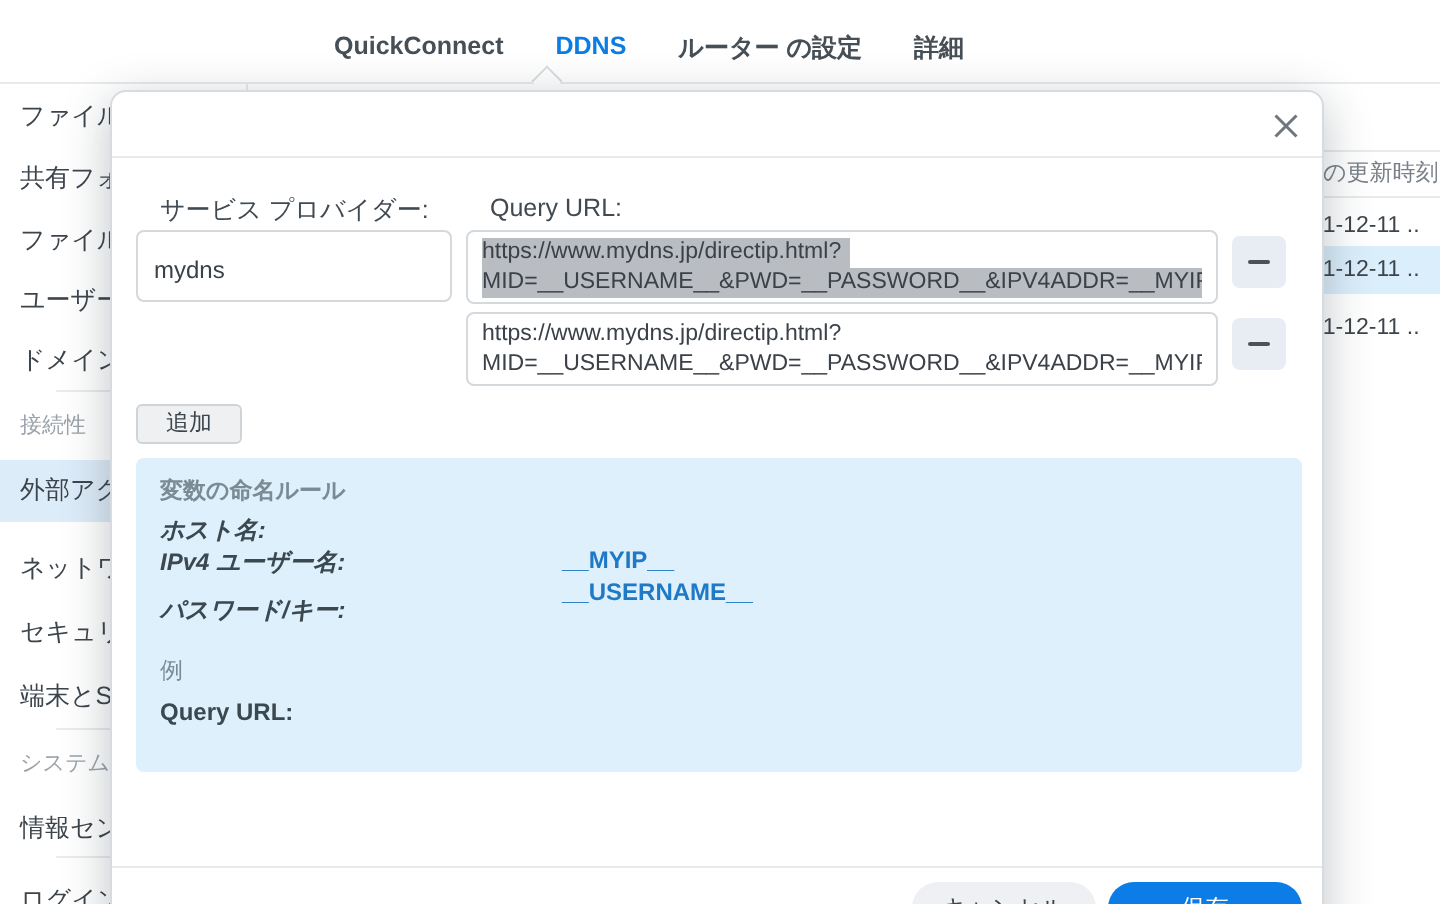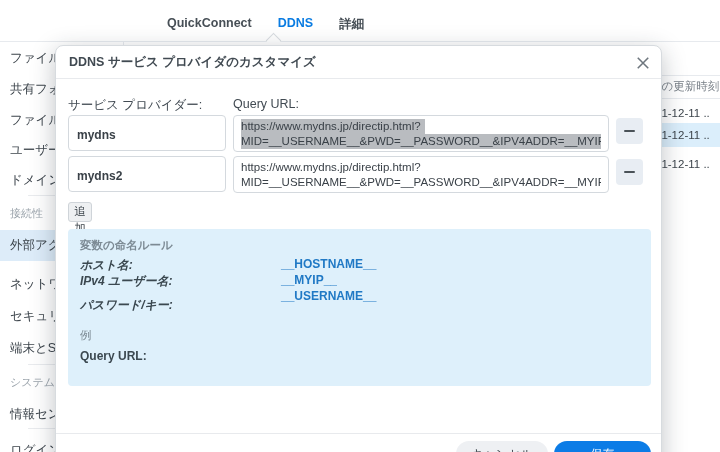--- a/index.html
+++ b/index.html
@@ -43,36 +43,36 @@
 
   
   #modal { position:absolute; left:55px; top:45px; width:607px; height:430px; background:#fff;
            border:1px solid #d7dbdf; border-radius:8px 8px 0 0;
            box-shadow:0 6px 24px rgba(30,40,50,.28); z-index:10; }
   #modal-header { position:absolute; left:0; top:0; width:100%; height:33px; border-bottom:1px solid #e8eaed; }
   #modal-title { position:absolute; left:13px; top:0; line-height:33px; font-size:12.5px;
                  font-weight:700; color:#414a52; white-space:nowrap; }
   #modal-close { position:absolute; right:11px; top:10px; width:14px; height:14px; cursor:pointer; }
 
-  .field-label { position:absolute; font-size:12.5px; color:#414a52; white-space:nowrap; }
+  .field-label { position:absolute; font-size:12.5px; color:#414a52; white-space:nowrap;margin-left:12px; }
   .provider-input { position:absolute; left:12px; width:158px; height:36px; border:1px solid #d4d9de;
                     border-radius:4px; background:#fff; font-size:12px; color:#3a4148;
                     padding:4px 8px 0 8px; outline:none;
-                    font-family:"Liberation Sans","DejaVu Sans",sans-serif; vertical-align:top;font-weight:bold; }
+                    font-family:"Liberation Sans","DejaVu Sans",sans-serif; vertical-align:top; }
   .query-box { position:absolute; left:177px; width:376px; height:37px; border:1px solid #d4d9de;
                border-radius:4px; background:#fff; padding:3px 7px; cursor:text; overflow:hidden; }
   .query-line { font-size:11.5px; line-height:15px; color:#3a4148; white-space:nowrap; overflow:hidden; }
   .query-line span { display:inline-block; }
   .sel .query-line span { background:#b9bcc0; padding-right:4px; }
   .minus-btn { position:absolute; left:560px; width:27px; height:26px; background:#e8edf3;
                border:none; border-radius:4px; cursor:pointer; display:flex;
                align-items:center; justify-content:center; }
   .minus-bar { width:11px; height:2px; background:#4a5258; border-radius:1px; }
 
-  #add-btn { position:absolute; left:12px; top:156px; width:24px; height:20px; background:#eef0f2;
+  #add-btn { position:absolute; left:12px; top:156px; width:53px; height:20px; background:#eef0f2;
              border:1px solid #cfd4d9; border-radius:3px; font-size:11.5px; color:#3d454c;
              cursor:pointer; font-family:inherit; line-height:17px; text-align:center; padding:0; }
 
   
   #rules-box { position:absolute; left:12px; top:183px; width:583px; height:157px;
                background:#def0fb; border-radius:4px; }
   #rules-title { position:absolute; left:12px; top:9px; font-size:11.5px; color:#7c8a94;font-weight:bold; }
   .rule-label { position:absolute; left:12px; font-size:12px; font-weight:700; color:#3b4850; white-space:nowrap;font-style:italic; }
   .rule-value { position:absolute; left:213px; font-size:12px; font-weight:700; color:#2079c5; white-space:nowrap; }
   #rules-example { position:absolute; left:12px; top:99px; font-size:11.5px; color:#7c8a94; }
@@ -86,20 +86,21 @@
   #cancel-btn { left:400px; width:92px; background:#eef0f3; color:#3d454c; }
   #save-btn { left:498px; width:97px; background:#0c7ce6; color:#fff; }
 </style>
 </head>
 <body>
 
 <div id="topbar">
   <div id="tabs">
     <div class="tab">QuickConnect</div>
     <div class="tab active">DDNS</div>
+    <div class="tab">ルーター の設定</div>
     <div class="tab">詳細</div>
   </div>
 </div>
 <div id="tab-notch"></div>
 <div id="v-divider"></div>
 
 <div id="sidebar">
   <div class="side-item" style="top:2px">ファイルの共有</div>
   <div class="side-item" style="top:33px">共有フォルダ</div>
   <div class="side-item" style="top:64px">ファイル サービス</div>
@@ -122,54 +123,51 @@
   <div class="bg-line" style="top:33px"></div>
   <div id="bg-col-header">回の更新時刻</div>
   <div class="bg-line" style="top:56px"></div>
   <div class="bg-row" style="top:59px">21-12-11 ..</div>
   <div class="bg-row selected-band" style="top:81px">21-12-11 ..</div>
   <div class="bg-row" style="top:110px">21-12-11 ..</div>
 </div>
 
 <div id="modal">
   <div id="modal-header">
-    <div id="modal-title">DDNS サービス プロバイダのカスタマイズ</div>
     <svg id="modal-close" viewBox="0 0 12 12">
       <path d="M1.5 1.5 L10.5 10.5 M10.5 1.5 L1.5 10.5" stroke="#6e767e" stroke-width="1.3" fill="none"></path>
     </svg>
   </div>
 
   <div class="field-label" style="left:12px; top:51px">サービス プロバイダー:</div>
   <div class="field-label" style="left:177px; top:51px">Query URL:</div>
 
   <input class="provider-input" style="top: 69px;" value="mydns">
   <div class="query-box sel" style="top:69px">
     <div class="query-line"><span>https://www.mydns.jp/directip.html?</span></div>
     <div class="query-line"><span>MID=__USERNAME__&amp;PWD=__PASSWORD__&amp;IPV4ADDR=__MYIP_</span></div>
   </div>
   <button class="minus-btn" style="top:72px">
     <span class="minus-bar"></span>
   </button>
 
-  <input class="provider-input" style="top: 110px;" value="mydns2">
   <div class="query-box" style="top:110px">
     <div class="query-line"><span>https://www.mydns.jp/directip.html?</span></div>
     <div class="query-line"><span>MID=__USERNAME__&amp;PWD=__PASSWORD__&amp;IPV4ADDR=__MYIP_</span></div>
   </div>
   <button class="minus-btn" style="top:113px">
     <span class="minus-bar"></span>
   </button>
 
   <button id="add-btn">追加</button>
 
   <div id="rules-box">
     <div id="rules-title">変数の命名ルール</div>
 
     <div class="rule-label" style="top:28px">ホスト名:</div>
-    <div class="rule-value" style="top:28px">__HOSTNAME__</div>
 
     <div class="rule-label" style="top:44px">IPv4 ユーザー名:</div>
     <div class="rule-value" style="top:44px">__MYIP__</div>
 
     <div class="rule-value" style="top:60px">__USERNAME__</div>
 
     <div class="rule-label" style="top:68px">パスワード/キー:</div>
 
     <div id="rules-example">例</div>
     <div id="rules-qlabel">Query URL:</div>

